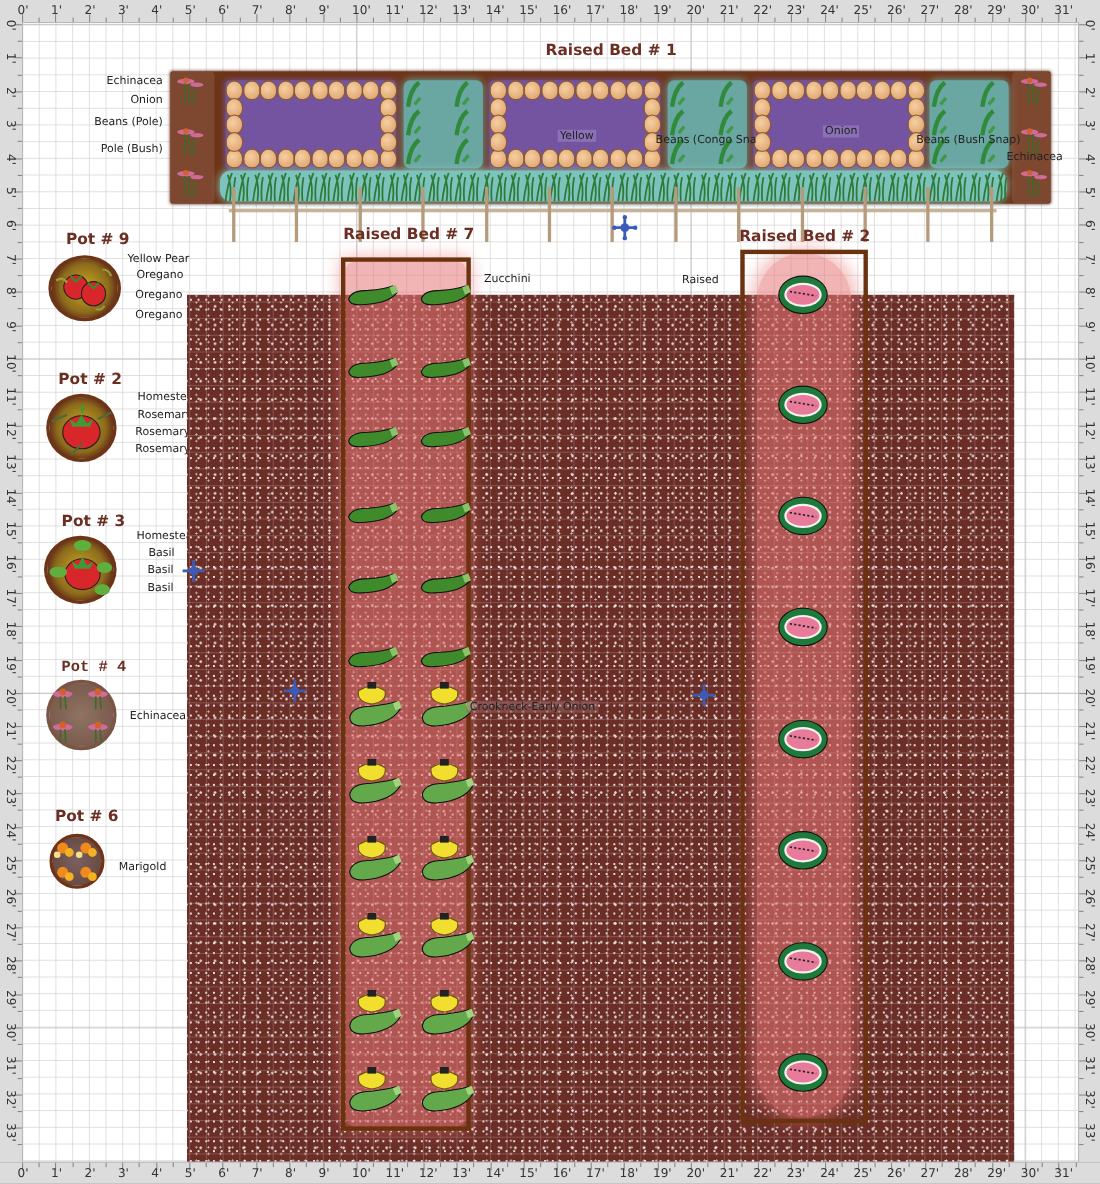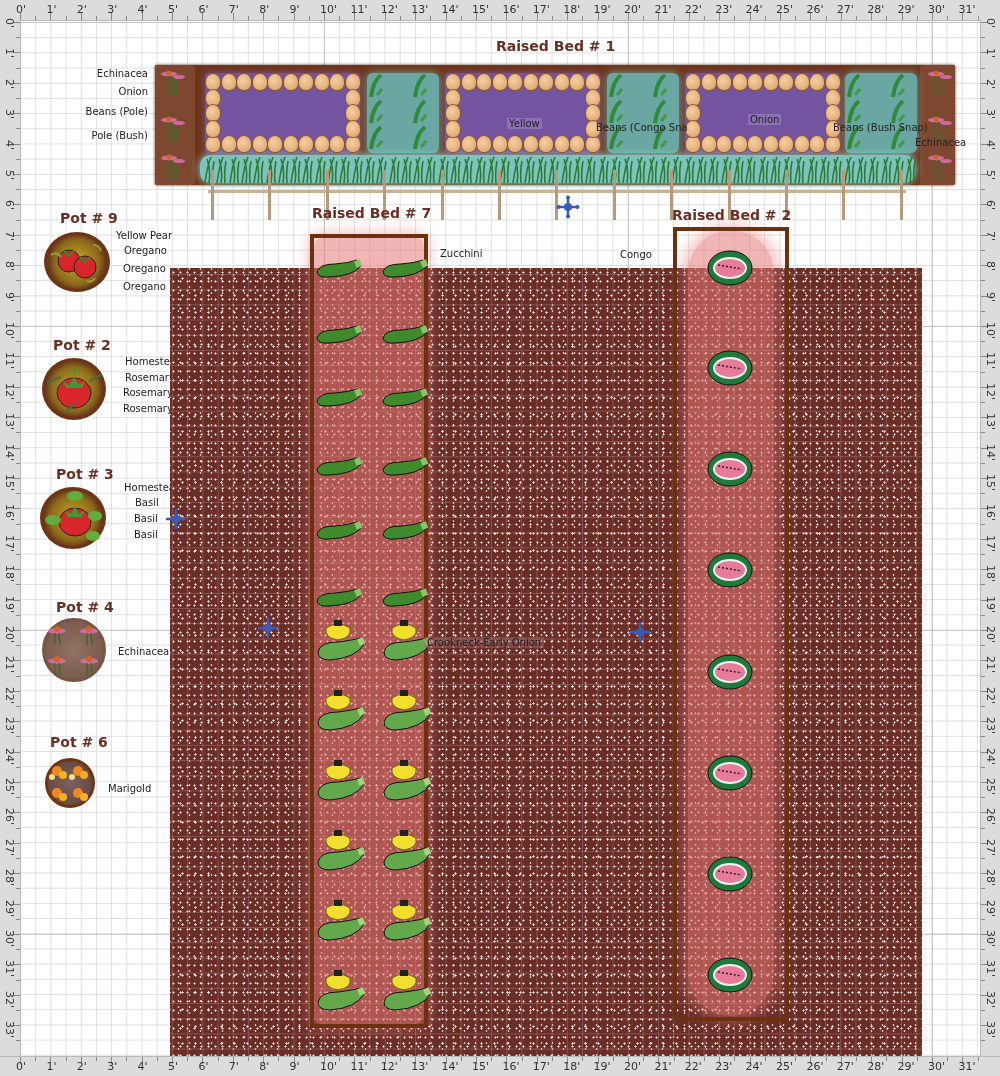--- a/index.html
+++ b/index.html
@@ -962,21 +962,21 @@
       <ellipse cx="52" cy="26" rx="7" ry="5" fill="#5fae3e"></ellipse>
       <ellipse cx="32" cy="6" rx="8" ry="5" fill="#5fae3e"></ellipse>
       <ellipse cx="50" cy="46" rx="7" ry="5" fill="#5fae3e"></ellipse>
     </svg>
 </div>
 <div class="plabel" style="left:124px; top:482px;">Homestead</div>
 <div class="plabel" style="left:135px; top:497px;">Basil</div>
 <div class="plabel" style="left:134px; top:513px;">Basil</div>
 <div class="plabel" style="left:134px; top:529px;">Basil</div>
 
-<div class="title" style="left:56px; top:599px;">Pot # 4</div>
+<div class="title" style="left:56px; top:599px;font-family:Liberation Mono, monospace;">Pot # 4</div>
 <div class="pot plain" style="left:42px; top:618px; width:64px; height:64px;">
   <svg width="58" height="58" viewBox="0 0 58 58">
       <g fill="#d06a9a">
         <ellipse cx="12" cy="10" rx="9" ry="3"></ellipse>
         <ellipse cx="44" cy="10" rx="9" ry="3"></ellipse>
         <ellipse cx="12" cy="40" rx="9" ry="3"></ellipse>
         <ellipse cx="44" cy="40" rx="9" ry="3"></ellipse>
       </g>
       <g fill="#d2612a">
         <circle cx="12" cy="8" r="3"></circle>
@@ -1193,21 +1193,21 @@
         <ellipse cx="24" cy="19" rx="15" ry="9" fill="#e87a9a"></ellipse>
         <line x1="12" y1="16" x2="36" y2="20" stroke="#222" stroke-width="1.5" stroke-dasharray="2 2"></line>
       </svg></div>
     <div class="melon" style="left: 706px; top: 956px;"><svg width="48" height="38" viewBox="0 0 48 38">
         <ellipse cx="24" cy="19" rx="22" ry="17" fill="#1e7a3a" stroke="#111" stroke-width="1"></ellipse>
         <ellipse cx="24" cy="19" rx="17" ry="11" fill="#f2f2f2"></ellipse>
         <ellipse cx="24" cy="19" rx="15" ry="9" fill="#e87a9a"></ellipse>
         <line x1="12" y1="16" x2="36" y2="20" stroke="#222" stroke-width="1.5" stroke-dasharray="2 2"></line>
       </svg></div>
   </div>
-<div class="plabel" style="left:620px; top:249px;">Congo</div>
+<div class="plabel" style="left:620px; top:249px;">Raised</div>
 
 <div class="marker" style="left:164px; top:507px;">
   <svg width="24" height="24" viewBox="0 0 24 24">
       <line x1="2" y1="12" x2="22" y2="12" stroke="#3a5bb8" stroke-width="2.5"></line>
       <line x1="12" y1="2" x2="12" y2="22" stroke="#3a5bb8" stroke-width="2.5"></line>
       <circle cx="12" cy="12" r="4" fill="#3a5bb8"></circle>
     </svg>
 </div>
 <div class="marker" style="left:256px; top:616px;">
   <svg width="24" height="24" viewBox="0 0 24 24">

